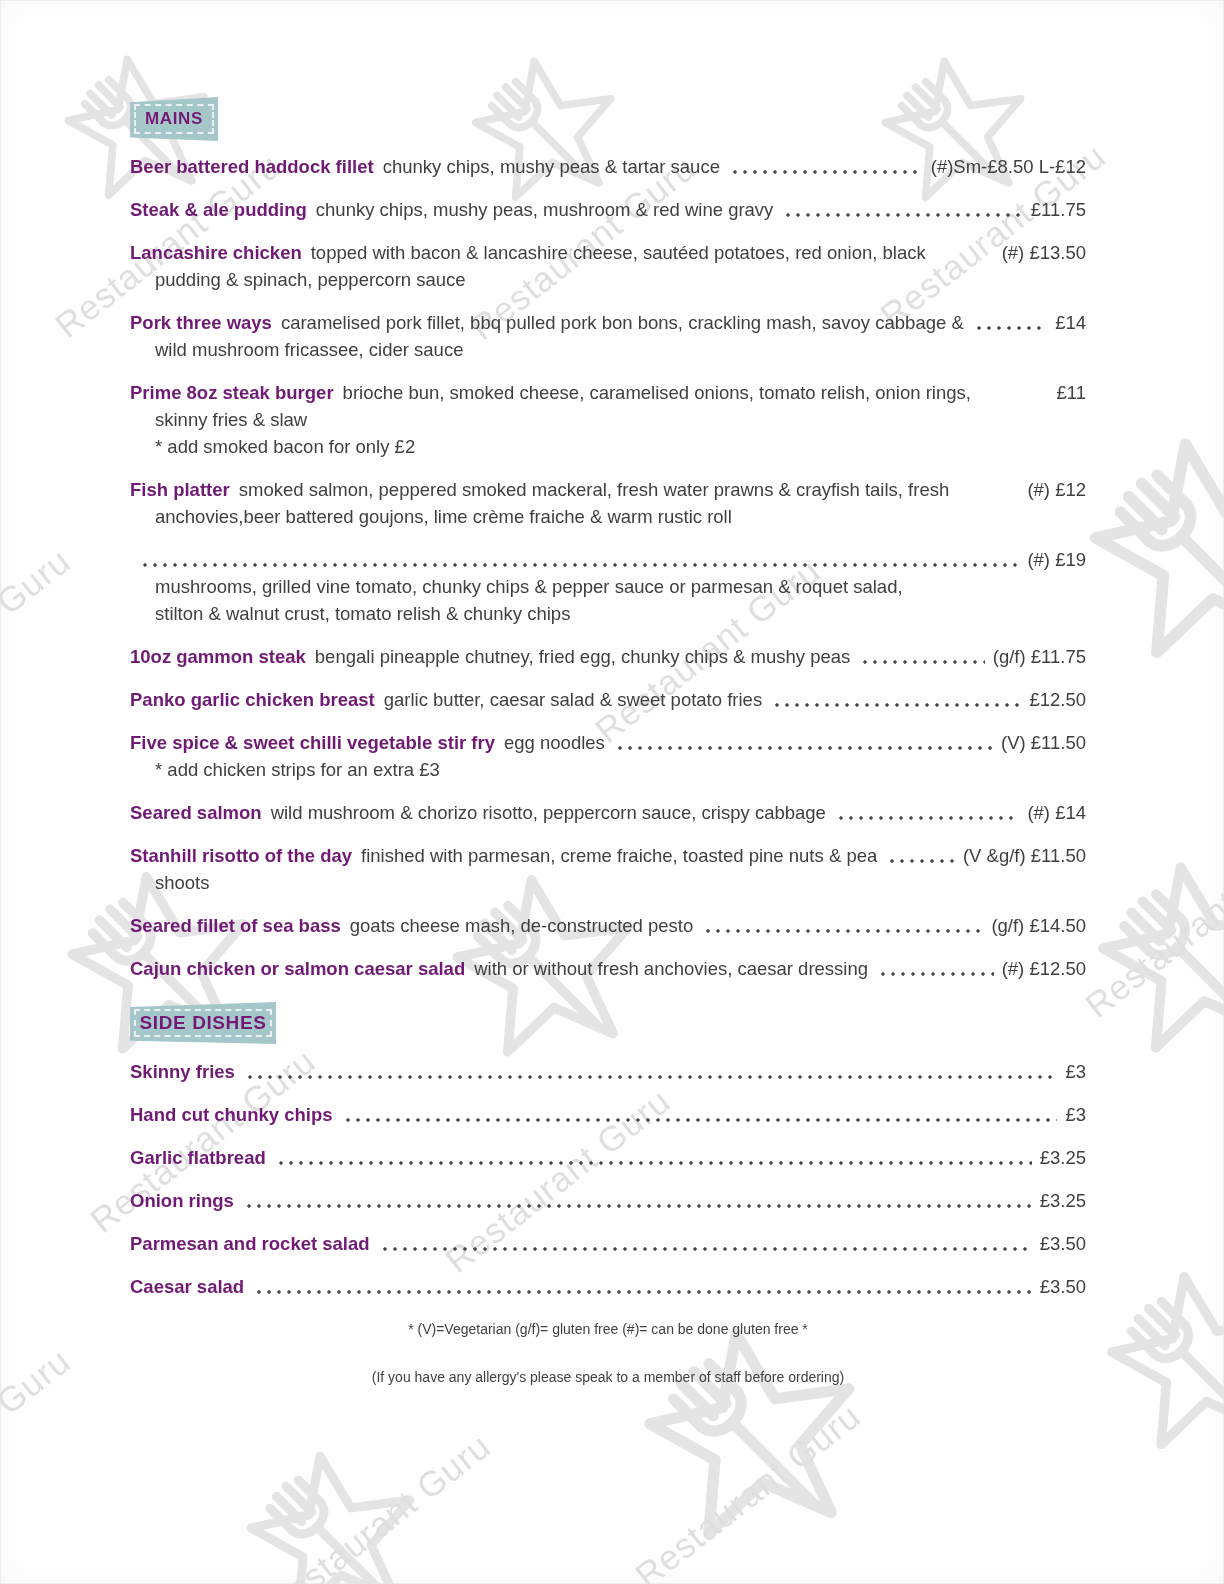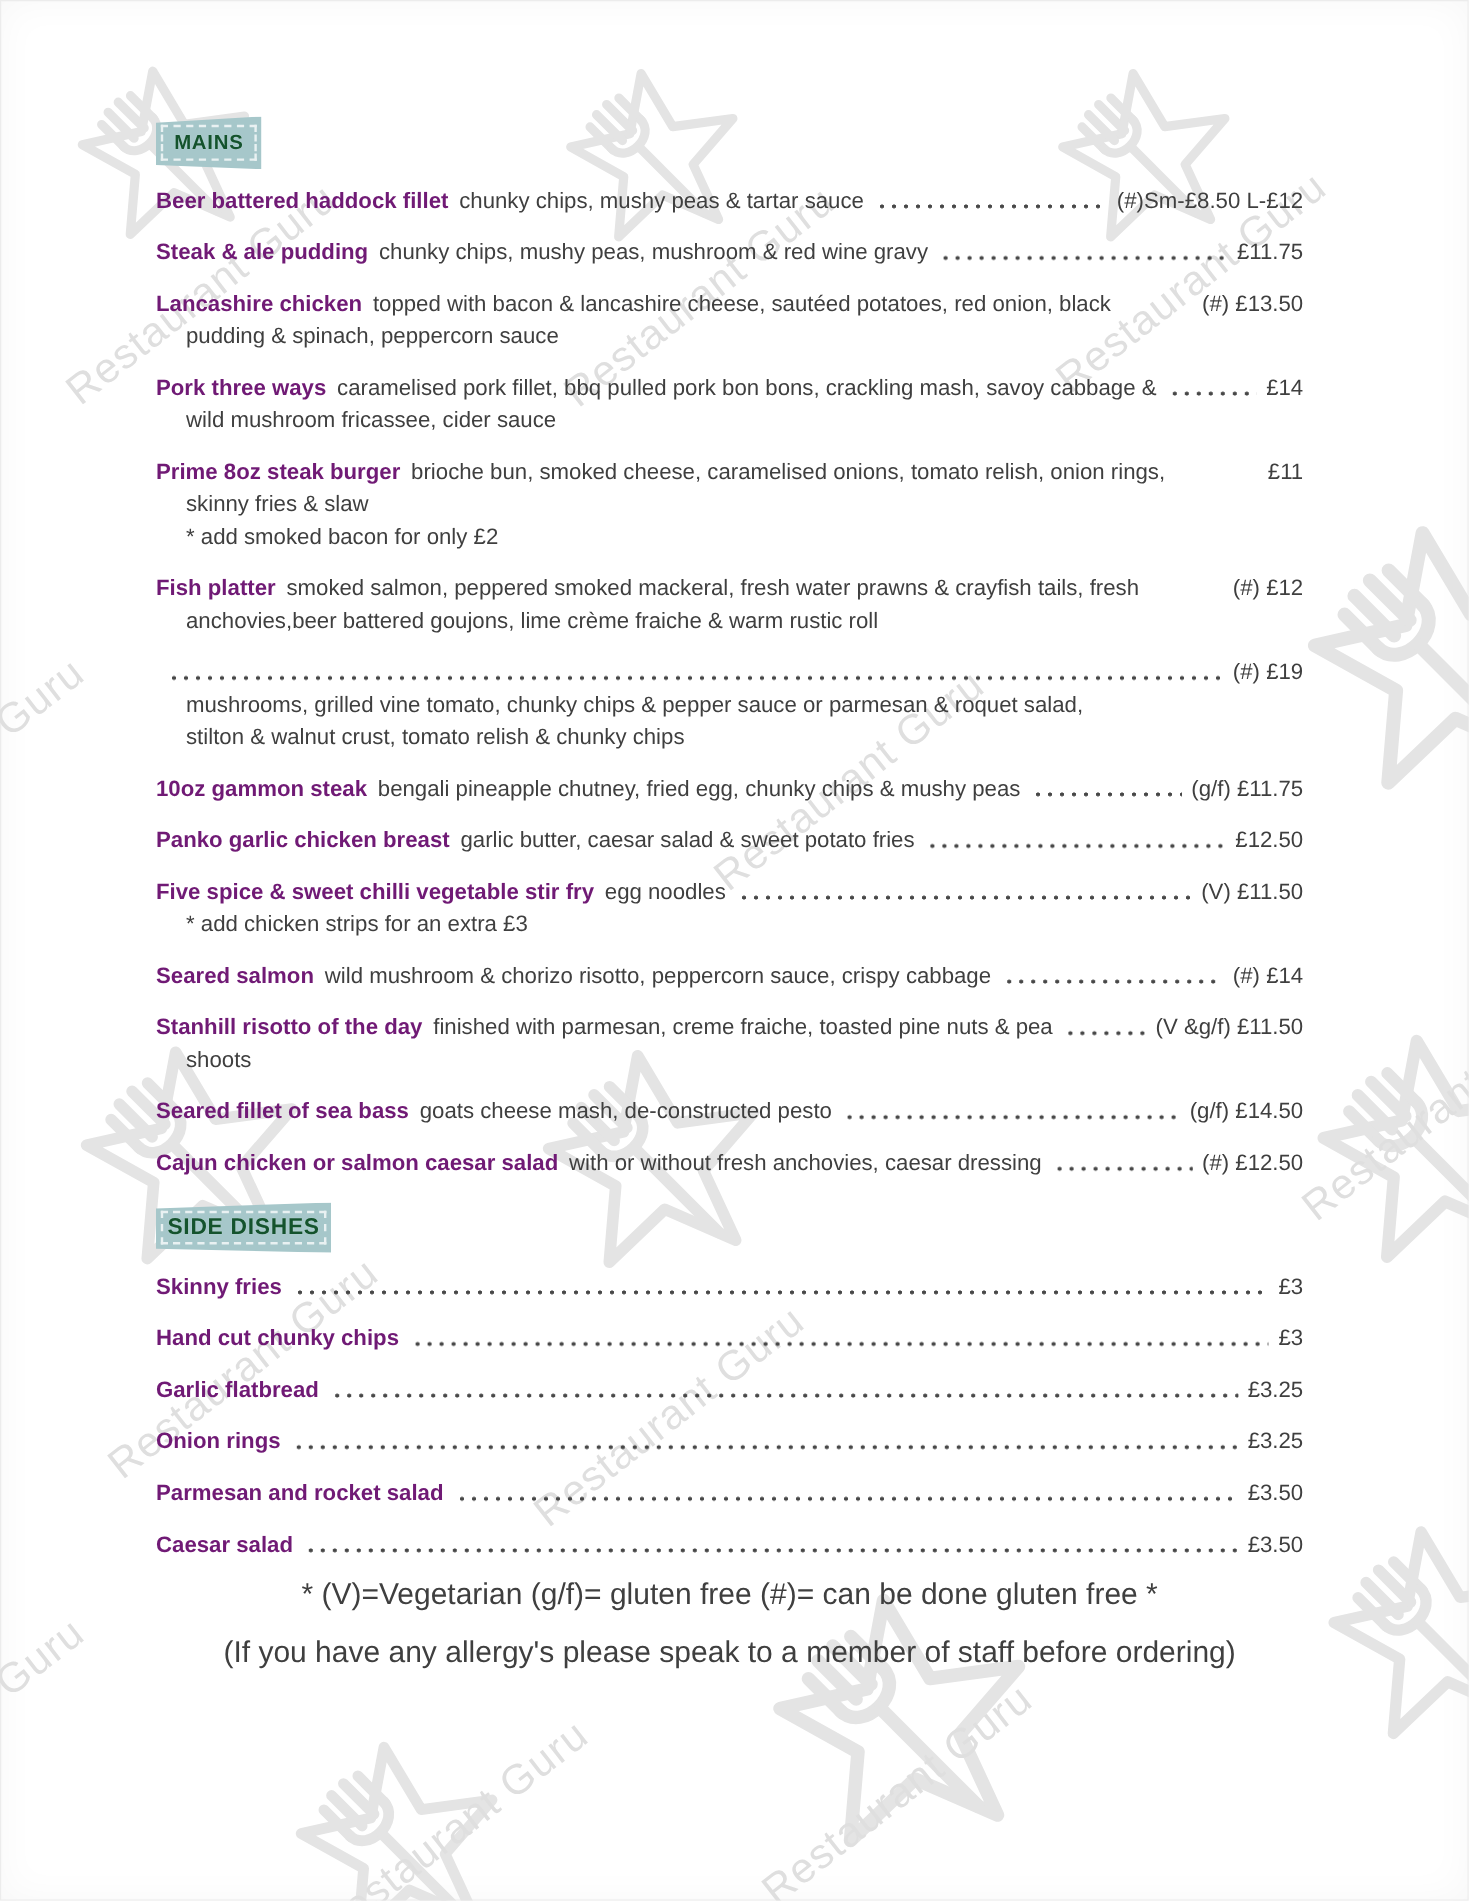--- a/index.html
+++ b/index.html
@@ -24,21 +24,21 @@
     white-space:nowrap;
     transform:rotate(-38deg);
     transform-origin:0 50%;
   }
   
   .content{position:absolute;left:130px;top:97px;width:956px;}
   .badge{
     position:relative;
     display:flex;align-items:center;justify-content:center;
     background:#a6c7ca;
-    color:#14532d;font-weight:bold;letter-spacing:0.6px;
+    color:#701a75;font-weight:bold;letter-spacing:0.6px;
     clip-path:polygon(0 12%, 100% 0%, 100% 100%, 0 92%);
   }
   .badge .binner{
     position:absolute;left:4px;right:4px;top:7px;bottom:7px;
     border:2px dashed rgba(255,255,255,0.75);
   }
   .badge .blabel{position:relative;z-index:1;text-shadow:0 0 1px rgba(255,255,255,0.4);}
   .badge.mains{width:88px;height:44px;font-size:17px;margin-bottom:12px;}
   .badge.sides{width:146px;height:42px;font-size:19px;margin-top:20px;margin-bottom:14px;}
   .items{}
@@ -52,21 +52,21 @@
     align-self:stretch;
     margin:0 8px 0 10px;
     background-image:radial-gradient(circle, #474747 1.45px, rgba(0,0,0,0) 1.85px);
     background-size:10px 4px;
     background-repeat:repeat-x;
     background-position:left bottom 6px;
   }
   .spacer{flex:1 1 10px;min-width:10px;}
   .price{white-space:nowrap;}
   .cont{padding-left:25px;white-space:nowrap;}
-  .footer{margin-top:12px;text-align:center;font-size:25px;line-height:27px;}
+  .footer{margin-top:12px;text-align:center;font-size:14px;line-height:27px;}
   .fline1{margin-bottom:21px;}
 </style>
 </head>
 <body>
 
 <div class="page">
 
   <div class="wmlayer">
     <svg width="0" height="0" style="position:absolute">
       <defs>

